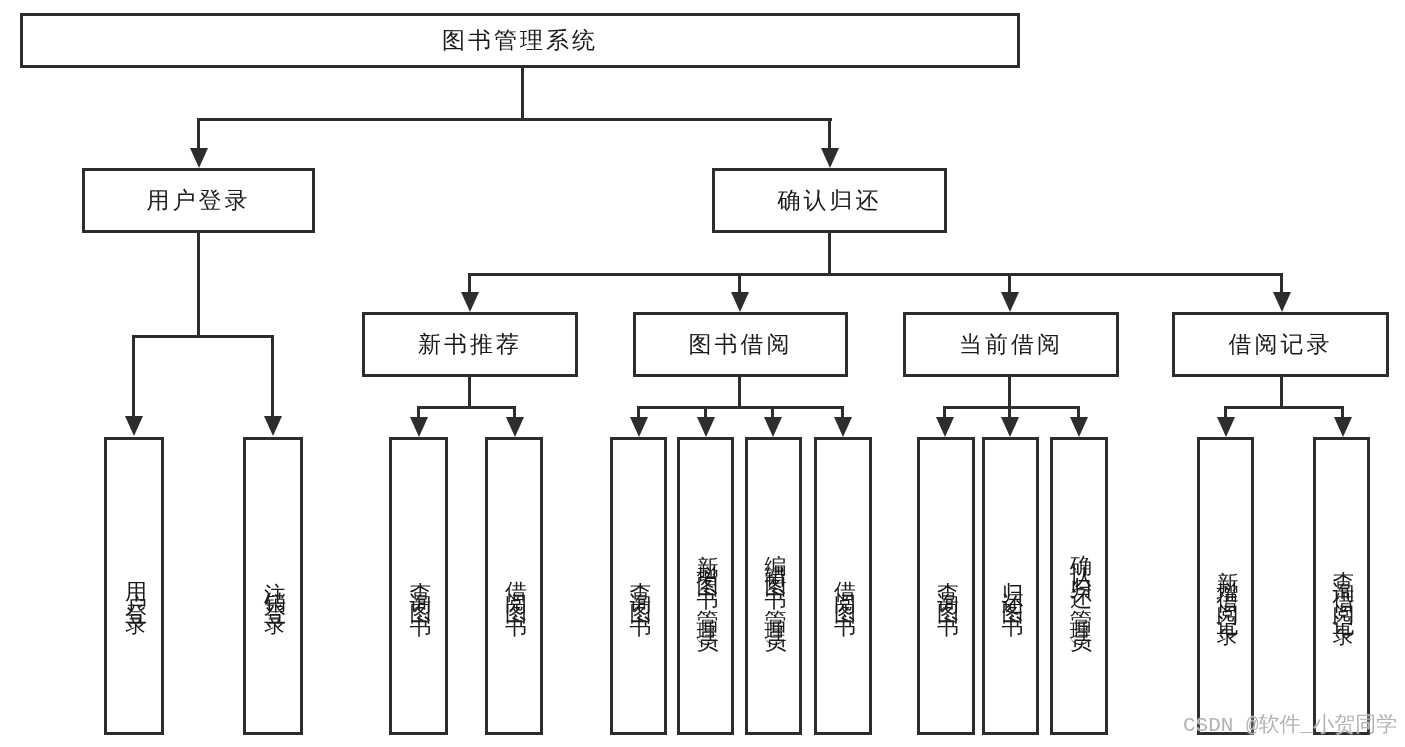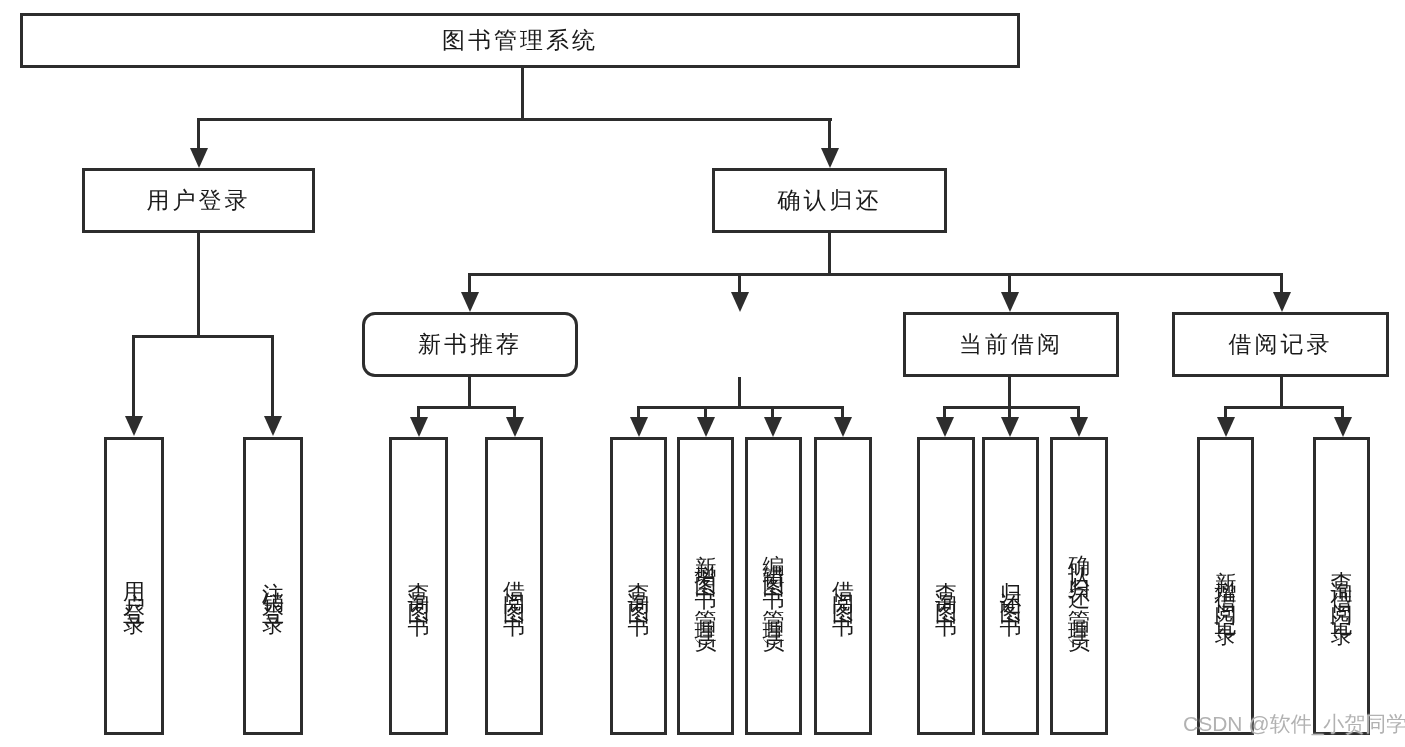--- a/index.html
+++ b/index.html
@@ -2,21 +2,21 @@
 <html><head>
 <meta charset="utf-8">
 <style>
   html, body { margin: 0; padding: 0; background: #ffffff; }
   #stage {
     position: relative;
     width: 1405px;
     height: 747px;
     background: #ffffff;
     overflow: hidden;
-    font-family: Liberation Sans, sans-serif;
+    font-family: Liberation Mono, monospace;
     color: #1a1a1a;
   }
   .box {
     position: absolute;
     box-sizing: border-box;
     border: 3px solid #2d2d2d;
     background: #ffffff;
     display: flex;
     align-items: center;
     justify-content: center;
@@ -87,22 +87,25 @@
   <div class="hl" style="left:468px; top:273px; width:815px;"></div>
   <div class="vl" style="left:468px; top:273px; height:20px;"></div>
   <div class="arr" style="left:461px; top:292px;"></div>
   <div class="vl" style="left:738px; top:273px; height:20px;"></div>
   <div class="arr" style="left:731px; top:292px;"></div>
   <div class="vl" style="left:1008px; top:273px; height:20px;"></div>
   <div class="arr" style="left:1001px; top:292px;"></div>
   <div class="vl" style="left:1280px; top:273px; height:20px;"></div>
   <div class="arr" style="left:1273px; top:292px;"></div>
 
-  <div class="box" style="left:362px; top:312px; width:216px; height:65px;border-radius:13px;">
+  <div class="box" style="left:362px; top:312px; width:216px; height:65px;">
     <span class="hlabel">新书推荐</span>
+  </div>
+  <div class="box" style="left:633px; top:312px; width:215px; height:65px;">
+    <span class="hlabel">图书借阅</span>
   </div>
   <div class="box" style="left:1172px; top:312px; width:217px; height:65px;">
     <span class="hlabel">借阅记录</span>
   </div>
   <div class="box" style="left:903px; top:312px; width:216px; height:65px;">
     <span class="hlabel">当前借阅</span>
   </div>
 
   <div class="vl" style="left:468px; top:377px; height:29px;"></div>
   <div class="hl" style="left:417px; top:406px; width:99px;"></div>

